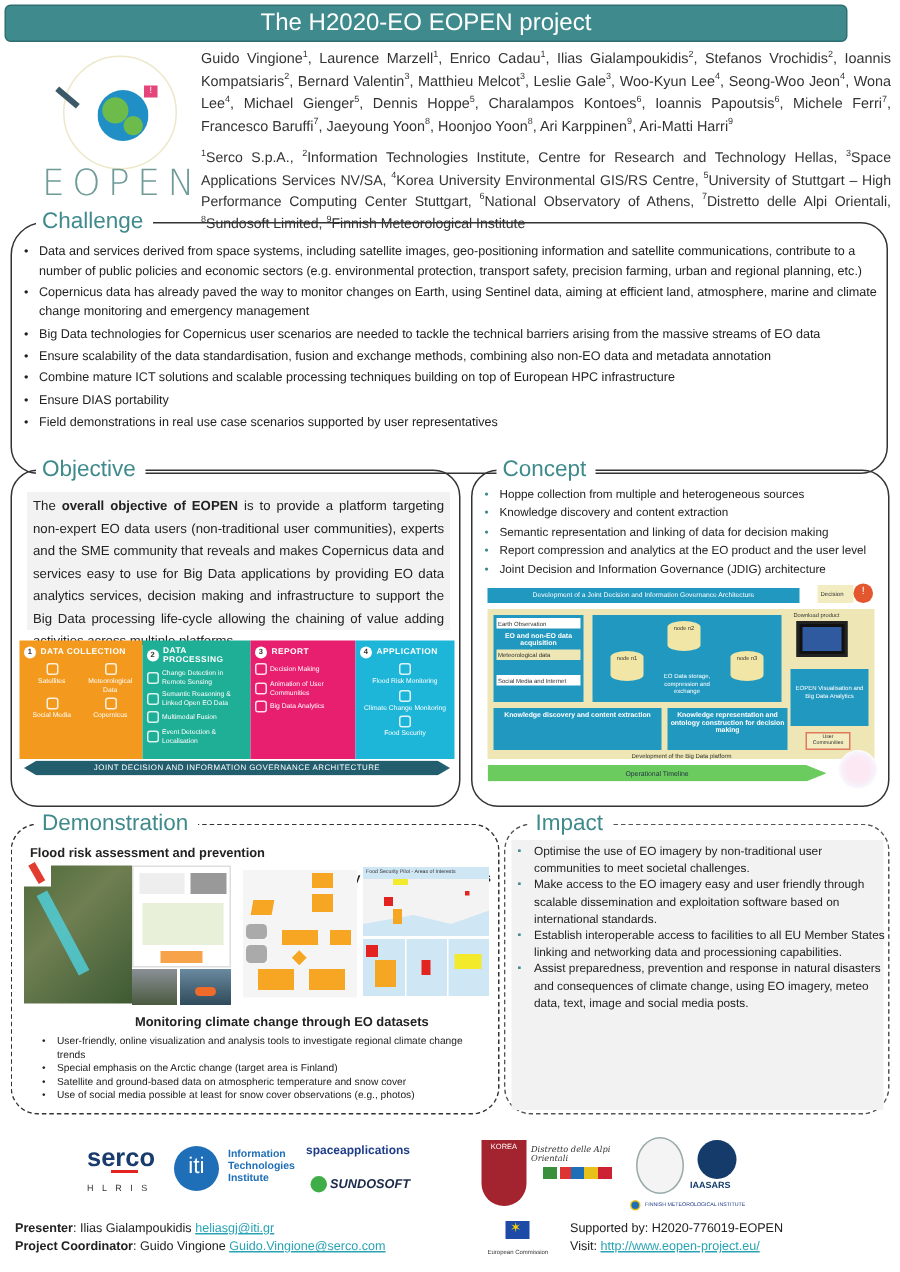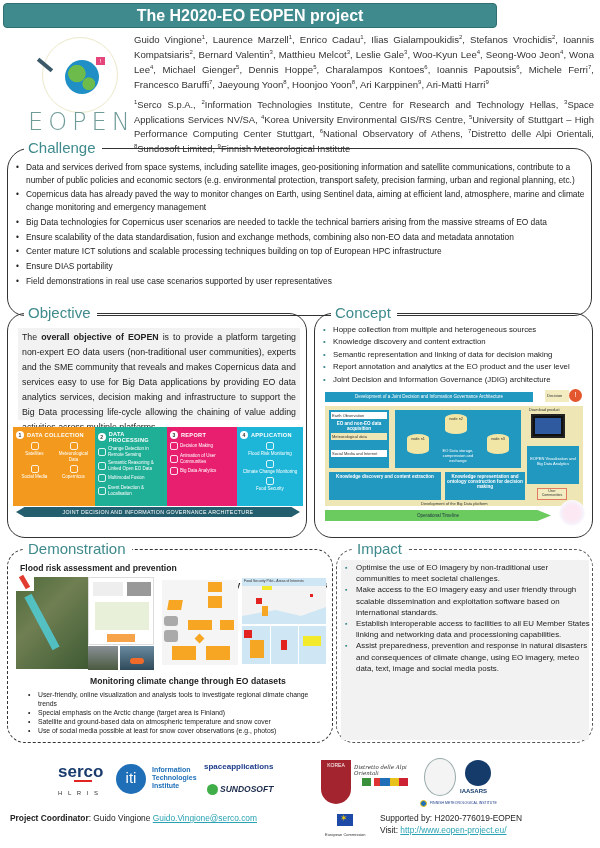--- a/index.html
+++ b/index.html
@@ -1,22 +1,22 @@
 <!DOCTYPE html>
 <html><head>
 <meta charset="utf-8">
 <style>
   * { box-sizing: border-box; margin: 0; padding: 0; }
   html, body { width: 600px; height: 848px; background: #ffffff; overflow: hidden; }
   body { font-family: "Liberation Sans", sans-serif; color: #222; position: relative; }
 
   .title-bar {
-    position: absolute; left: 3px; top: 3px; width: 494px; height: 25px;
+    position: absolute; left: 3px; top: 3px; width: 562px; height: 25px;
     background: #3f8a8c; border-radius: 4px; border: 1px solid #2f6f71;
-    color: #fff; font-weight: bold; font-size: 16px; text-align: center; line-height: 23px;
+    color: #fff; font-weight: normal; font-size: 16px; text-align: center; line-height: 23px;
   }
   .logo { position: absolute; left: 28px; top: 35px; width: 90px; height: 95px; }
   .logo-ring { position: absolute; left: 14px; top: 2px; width: 76px; height: 76px; border-radius: 50%; border: 1px solid #ece8c8; }
   .logo-globe { position: absolute; left: 37px; top: 25px; width: 34px; height: 34px; border-radius: 50%;
     background: radial-gradient(circle at 35% 40%, #6dbb4a 0 28%, transparent 30%),
                 radial-gradient(circle at 70% 70%, #6dbb4a 0 18%, transparent 20%),
                 #1f8fc5; }
   .logo-flag { position: absolute; left: 68px; top: 22px; width: 9px; height: 8px; background: #e4457a; color: #fff; font-size: 6px; text-align: center; line-height: 8px; }
   .logo-sat { position: absolute; left: 8px; top: 28px; width: 18px; height: 4px; background: #3b5968; transform: rotate(40deg); }
   .logo-text { position: absolute; left: 0; top: 73px; width: 106px; text-align: center; font-size: 24px; letter-spacing: 5px; color: #6f9b98; font-family: "DejaVu Sans", sans-serif; font-weight: 300; }
@@ -113,21 +113,21 @@
 <div class="authors" id="authors"><span>Guido Vingione<sup>1</sup></span>, <span>Laurence Marzell<sup>1</sup></span>, <span>Enrico Cadau<sup>1</sup></span>, <span>Ilias Gialampoukidis<sup>2</sup></span>, <span>Stefanos Vrochidis<sup>2</sup></span>, <span>Ioannis Kompatsiaris<sup>2</sup></span>, <span>Bernard Valentin<sup>3</sup></span>, <span>Matthieu Melcot<sup>3</sup></span>, <span>Leslie Gale<sup>3</sup></span>, <span>Woo-Kyun Lee<sup>4</sup></span>, <span>Seong-Woo Jeon<sup>4</sup></span>, <span>Wona Lee<sup>4</sup></span>, <span>Michael Gienger<sup>5</sup></span>, <span>Dennis Hoppe<sup>5</sup></span>, <span>Charalampos Kontoes<sup>6</sup></span>, <span>Ioannis Papoutsis<sup>6</sup></span>, <span>Michele Ferri<sup>7</sup></span>, <span>Francesco Baruffi<sup>7</sup></span>, <span>Jaeyoung Yoon<sup>8</sup></span>, <span>Hoonjoo Yoon<sup>8</sup></span>, <span>Ari Karppinen<sup>9</sup></span>, <span>Ari-Matti Harri<sup>9</sup></span></div>
 <div class="affils" id="affils"><span><sup>1</sup>Serco S.p.A.</span>, <span><sup>2</sup>Information Technologies Institute, Centre for Research and Technology Hellas</span>, <span><sup>3</sup>Space Applications Services NV/SA</span>, <span><sup>4</sup>Korea University Environmental GIS/RS Centre</span>, <span><sup>5</sup>University of Stuttgart – High Performance Computing Center Stuttgart</span>, <span><sup>6</sup>National Observatory of Athens</span>, <span><sup>7</sup>Distretto delle Alpi Orientali</span>, <span><sup>8</sup>Sundosoft Limited</span>, <span><sup>9</sup>Finnish Meteorological Institute</span></div>
 
 <div class="section challenge">
   <div class="section-title">Challenge</div>
   <ul>
     <li>Data and services derived from space systems, including satellite images, geo-positioning information and satellite communications, contribute to a number of public policies and economic sectors (e.g. environmental protection, transport safety, precision farming, urban and regional planning, etc.)</li>
     <li>Copernicus data has already paved the way to monitor changes on Earth, using Sentinel data, aiming at efficient land, atmosphere, marine and climate change monitoring and emergency management</li>
     <li>Big Data technologies for Copernicus user scenarios are needed to tackle the technical barriers arising from the massive streams of EO data</li>
     <li>Ensure scalability of the data standardisation, fusion and exchange methods, combining also non-EO data and metadata annotation</li>
-    <li>Center mature ICT solutions and scalable processing techniques building on top of European HPC infrastructure</li>
+    <li>Combine mature ICT solutions and scalable processing techniques building on top of European HPC infrastructure</li>
     <li>Ensure DIAS portability</li>
     <li>Field demonstrations in real use case scenarios supported  by user representatives</li>
   </ul>
 </div>
 
 <div class="section objective">
   <div class="section-title">Objective</div>
   <div class="obj-text"><span>The </span><b>overall objective of EOPEN</b><span> is to provide a platform targeting non-expert EO data users (non-traditional user communities), experts and the SME community that reveals and makes Copernicus data and services easy to use for Big Data applications by providing EO data analytics services, decision making and infrastructure to support the Big Data processing life-cycle allowing the chaining of value adding activities across multiple platforms.</span></div>
 
   <div class="pipeline">
@@ -201,21 +201,21 @@
   </div>
   <div class="jdig-bar">JOINT DECISION AND INFORMATION GOVERNANCE ARCHITECTURE</div>
 </div>
 
 <div class="section concept">
   <div class="section-title">Concept</div>
   <ul>
     <li>Hoppe collection from multiple and heterogeneous sources</li>
     <li>Knowledge discovery and content extraction</li>
     <li>Semantic representation and linking of data for decision making</li>
-    <li>Report annotation and analytics at the EO product and the user level</li>
+    <li>Report compression and analytics at the EO product and the user level</li>
     <li>Joint Decision and Information Governance (JDIG) architecture</li>
   </ul>
   <div class="arch">
     <div class="arch-top">Development of a Joint Decision and Information Governance Architecture</div>
     <div class="arch-decision">Decision</div>
     <div class="arch-warn">!</div>
     <div class="arch-bg"></div>
     <div class="arch-box" style="left:8px;top:22px;width:60px;height:58px;">
       <div style="background:#fff;color:#333;padding:1px;margin-bottom:2px;">Earth Observation</div>
       <b>EO and non-EO data acquisition</b>
@@ -330,20 +330,21 @@
   <div class="p" style="left:304px;top:6px;width:70px;font-size:5.5px;font-style:italic;color:#333;font-family:'DejaVu Serif',serif;">Distretto delle Alpi Orientali</div>
   <div class="p" style="left:312px;top:20px;width:46px;height:8px;background:linear-gradient(90deg,#3a8f3a 0 20%,#fff 20% 25%,#d33 25% 40%,#1e6fb7 40% 60%,#e8c21a 60% 80%,#c23 80%);"></div>
   <div class="p" style="left:374px;top:0;width:32px;height:38px;border-radius:50%;border:1px solid #9aa;background:#f4f4f4;"></div>
   <div class="p" style="left:415px;top:2px;width:26px;height:26px;border-radius:50%;background:#143b6a;"></div>
   <div class="p" style="left:410px;top:30px;font-size:6px;font-weight:bold;color:#143b6a;">IAASARS</div>
   <div class="p" style="left:370px;top:42px;width:7px;height:7px;border-radius:50%;background:#1e6fb7;border:1px solid #e8c21a;"></div>
   <div class="p" style="left:380px;top:43px;font-size:3.5px;color:#1e3c8a;">FINNISH METEOROLOGICAL INSTITUTE</div>
 </div>
 
 <div class="footer-left">
+  <div><b>Presenter</b><span>: Ilias Gialampoukidis  </span><span class="lnk">heliasgj@iti.gr</span></div>
   <div><b>Project Coordinator</b><span>: Guido Vingione </span><span class="lnk">Guido.Vingione@serco.com</span></div>
 </div>
 <div class="ec-logo">
   <div class="ec-flag"></div>
   <div class="ec-text">European Commission</div>
 </div>
 <div class="footer-right">
   <div>Supported by: H2020-776019-EOPEN</div>
   <div><span>Visit: </span><span class="lnk">http://www.eopen-project.eu/</span></div>
 </div>

